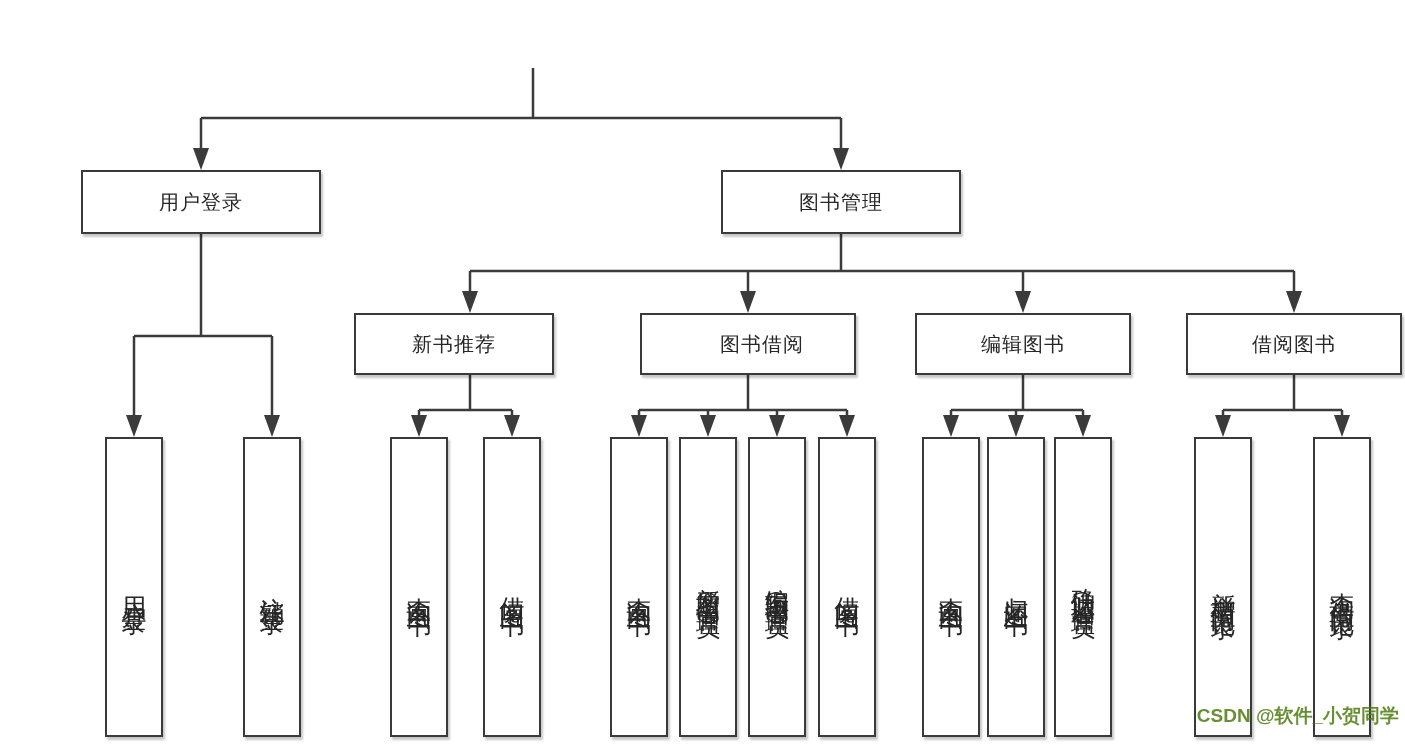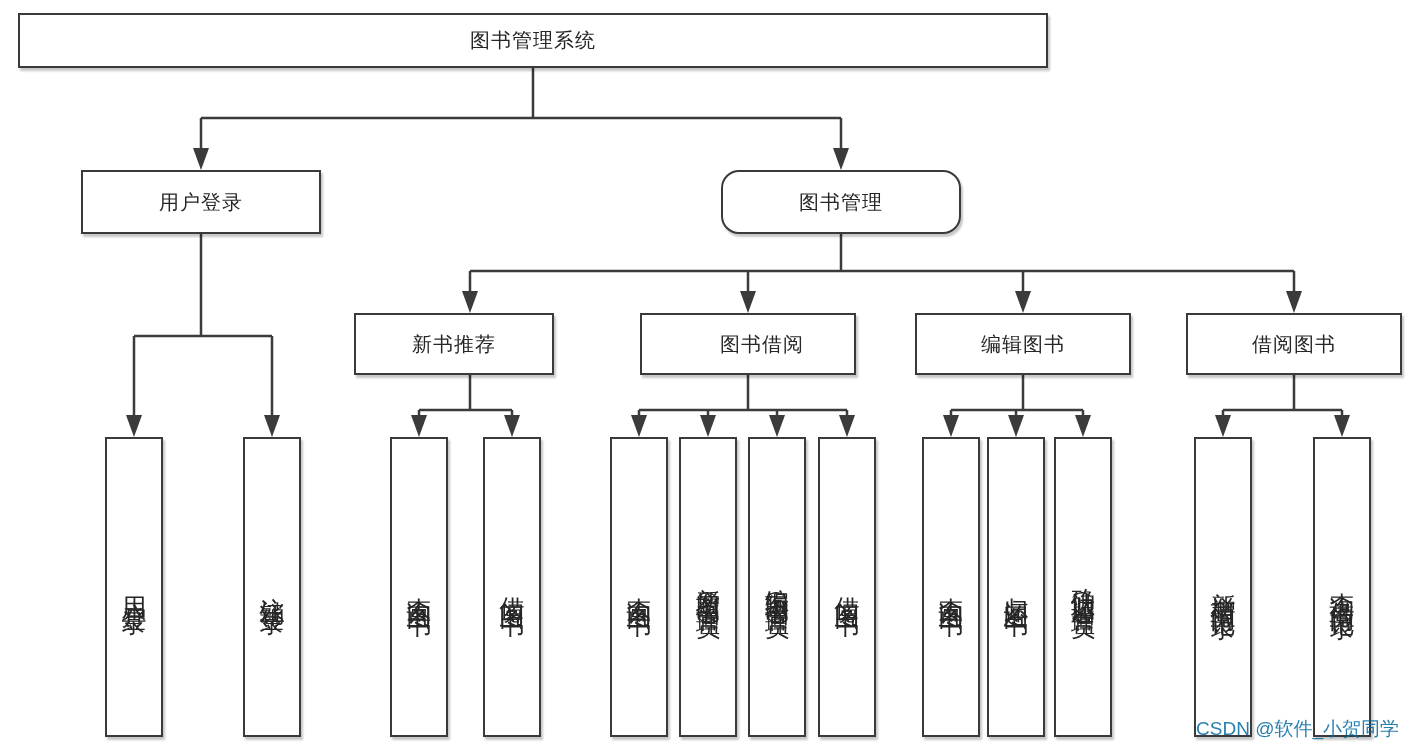--- a/index.html
+++ b/index.html
@@ -25,25 +25,26 @@
   .vbox {
     writing-mode:vertical-rl;
     text-orientation:mixed;
     font-size:25px;
     letter-spacing:5px;
     line-height:1;
   }
   .vbox.long { letter-spacing:4px; font-size:24px; }
   #watermark {
     position:absolute;
-    right:6px; bottom:5px;
+    right:6px; bottom:18px;
     font-size:19px;
-    color:#0369a1;
+    color:#4d7c0f;
     opacity:0.85;
     white-space:nowrap;
+    font-weight:bold;
   }
 </style>
 </head>
 <body>
 
 <div id="canvas">
 
   <svg id="wires" viewBox="0 0 1405 747" xmlns="http://www.w3.org/2000/svg">
     <path fill="none" stroke="#3b3b3b" stroke-width="2.5" d="
       M533 68 V118 M201 118 H841 M201 118 V150 M841 118 V150
@@ -70,24 +71,23 @@
         <polygon points="769,415 785,415 777,437"></polygon>
         <polygon points="839,415 855,415 847,437"></polygon>
         <polygon points="943,415 959,415 951,437"></polygon>
         <polygon points="1008,415 1024,415 1016,437"></polygon>
         <polygon points="1075,415 1091,415 1083,437"></polygon>
         <polygon points="1215,415 1231,415 1223,437"></polygon>
         <polygon points="1334,415 1350,415 1342,437"></polygon>
       </g>
   </svg>
 
-  <div class="box root-box" style="left:18px; top:13px; width:1030px; height:55px;">图书管理系统</div>
 
   <div class="box hbox" style="left:81px; top:170px; width:240px; height:64px;">用户登录</div>
-  <div class="box hbox" style="left:721px; top:170px; width:240px; height:64px;border-radius:18px;">图书管理</div>
+  <div class="box hbox" style="left:721px; top:170px; width:240px; height:64px;">图书管理</div>
 
   <div class="box hbox" style="left:354px; top:313px; width:200px; height:62px;">新书推荐</div>
   <div class="box hbox" style="left:640px; top:313px; width:216px; height:62px;padding-left:28px;">图书借阅</div>
   <div class="box hbox" style="left:915px; top:313px; width:216px; height:62px;">编辑图书</div>
   <div class="box hbox" style="left:1186px; top:313px; width:216px; height:62px;">借阅图书</div>
 
   <div class="box vbox" style="left:105px; top:437px; width:58px; height:300px;">用户登录</div>
   <div class="box vbox" style="left:243px; top:437px; width:58px; height:300px;">注销登录</div>
 
   <div class="box vbox" style="left:390px; top:437px; width:58px; height:300px;">查询图书</div>

